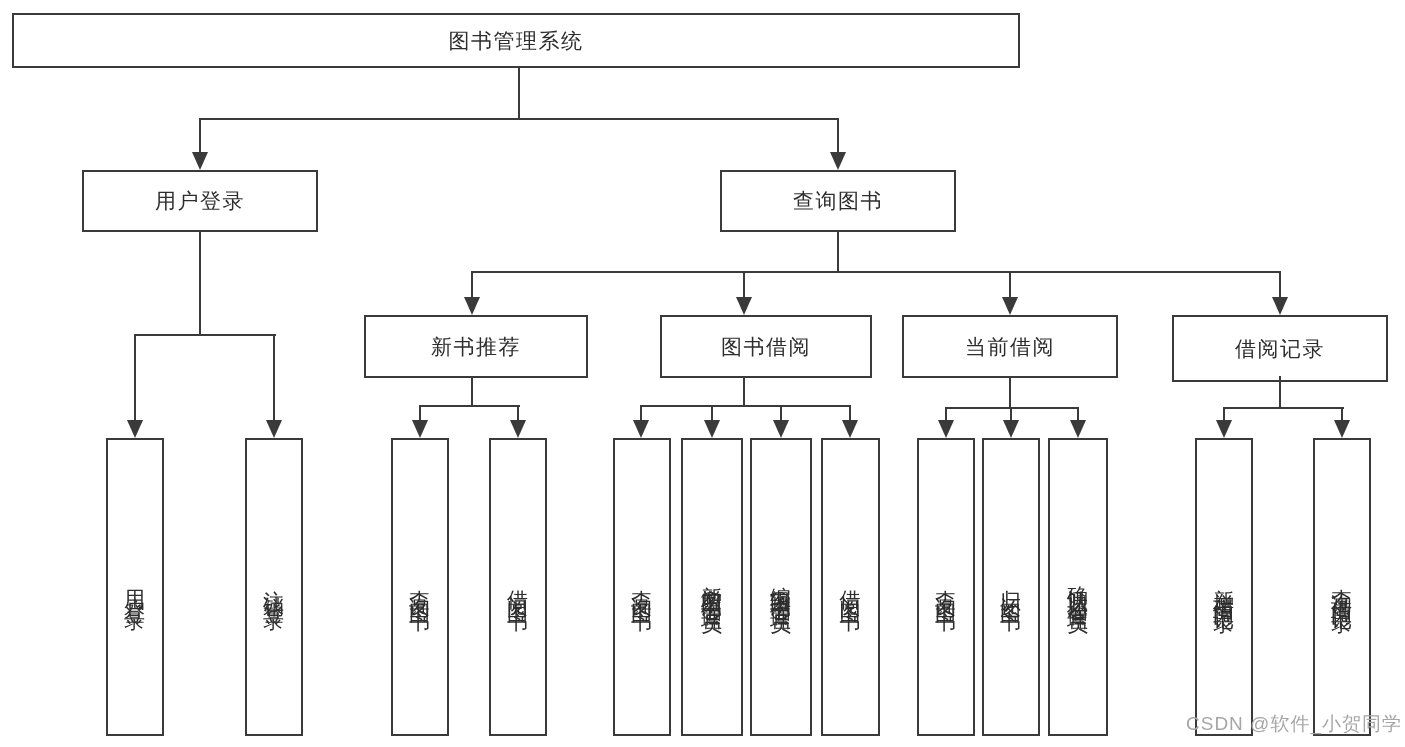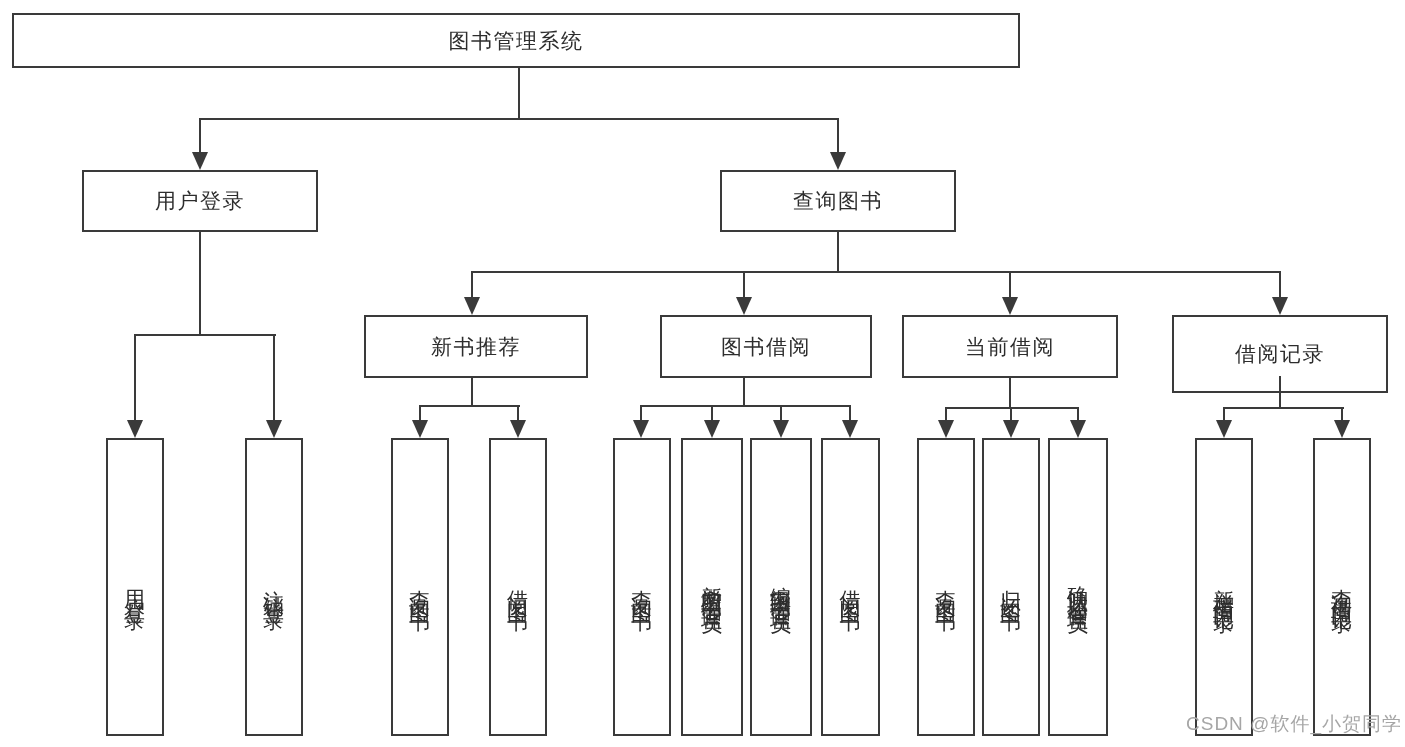--- a/index.html
+++ b/index.html
@@ -49,21 +49,21 @@
 
 <div class="box" style="left:364px;top:315px;width:224px;height:63px">
   <span class="lbl">新书推荐</span>
 </div>
 <div class="box" style="left:660px;top:315px;width:212px;height:63px">
   <span class="lbl">图书借阅</span>
 </div>
 <div class="box" style="left:902px;top:315px;width:216px;height:63px">
   <span class="lbl">当前借阅</span>
 </div>
-<div class="box" style="left:1172px;top:315px;width:216px;height:78px">
+<div class="box" style="left:1172px;top:315px;width:216px;height:67px">
   <span class="lbl">借阅记录</span>
 </div>
 
 <div class="box" style="left:106px;top:438px;width:58px;height:298px">
   <span class="vlbl">用户登录</span>
 </div>
 <div class="box" style="left:245px;top:438px;width:58px;height:298px">
   <span class="vlbl">注销登录</span>
 </div>
 

